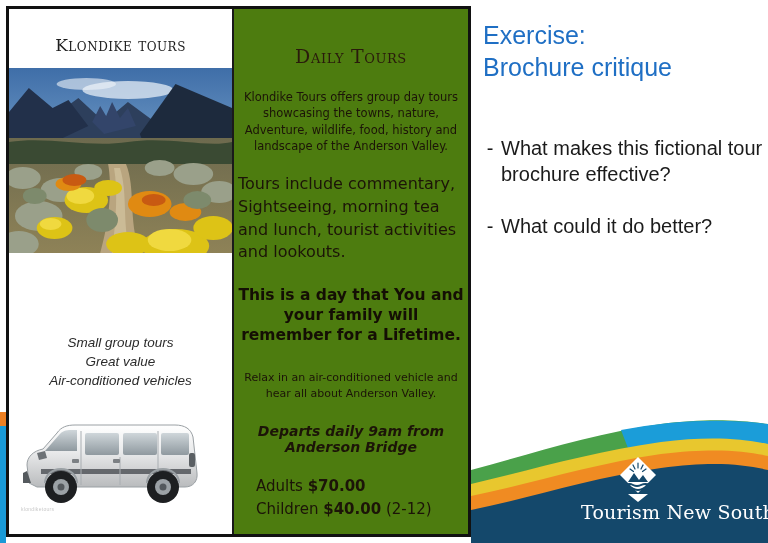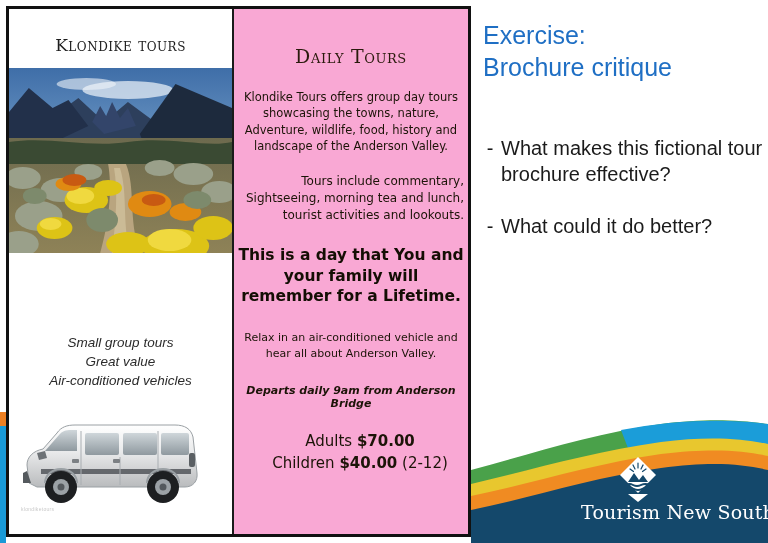--- a/index.html
+++ b/index.html
@@ -21,21 +21,21 @@
   .brochure{
     position:absolute;left:6px;top:6px;width:465px;height:531px;
     background:#ffffff;border:3px solid #111111;box-sizing:border-box;
     display:flex;
   }
   .panel-left{
     width:225px;background:#ffffff;position:relative;
     border-right:2px solid #1a1a1a;box-sizing:border-box;
   }
   .panel-mid{
-    flex:1;background:#f9a8d4;position:relative;box-sizing:border-box;
+    flex:1;background:#4d7c0f;position:relative;box-sizing:border-box;
   }
 
   
   .kl-title{
     text-align:center;
     font-family:"DejaVu Serif", serif;
     font-size:17px;
     letter-spacing:0.5px;
     color:#1d1d1d;
     font-variant:small-caps;
@@ -78,35 +78,35 @@
   }
   .mid-body{
     padding:0 4px;
     color:#1c1408;
     font-family:"DejaVu Sans", sans-serif;
   }
   .p-intro{
     text-align:center;font-size:11.5px;line-height:1.42;margin-top:22px;
   }
   .p-includes{
-    text-align:right;font-size:12px;line-height:1.42;margin-top:19px;
+    text-align:left;font-size:16px;line-height:1.42;margin-top:19px;
   }
   .p-lifetime{
     text-align:center;font-size:15.5px;font-weight:bold;line-height:1.3;
     margin-top:21px;color:#140e04;
   }
   .p-relax{
     text-align:center;font-size:11px;line-height:1.45;margin-top:24px;
   }
   .p-departs{
-    text-align:center;font-size:11px;font-style:italic;font-weight:bold;
+    text-align:center;font-size:14px;font-style:italic;font-weight:bold;
     margin-top:22px;
   }
   .prices{
-    margin-top:20px;padding-left:18px;font-size:15px;line-height:1.5;text-align:center;
+    margin-top:20px;padding-left:18px;font-size:15px;line-height:1.5;
   }
   .prices .label{font-weight:normal;}
   .prices .amt{font-weight:bold;}
 
   
   .right{
     position:absolute;left:471px;top:0;width:297px;height:543px;background:#ffffff;
   }
   .ex-title{
     position:absolute;left:12px;top:20px;width:280px;

